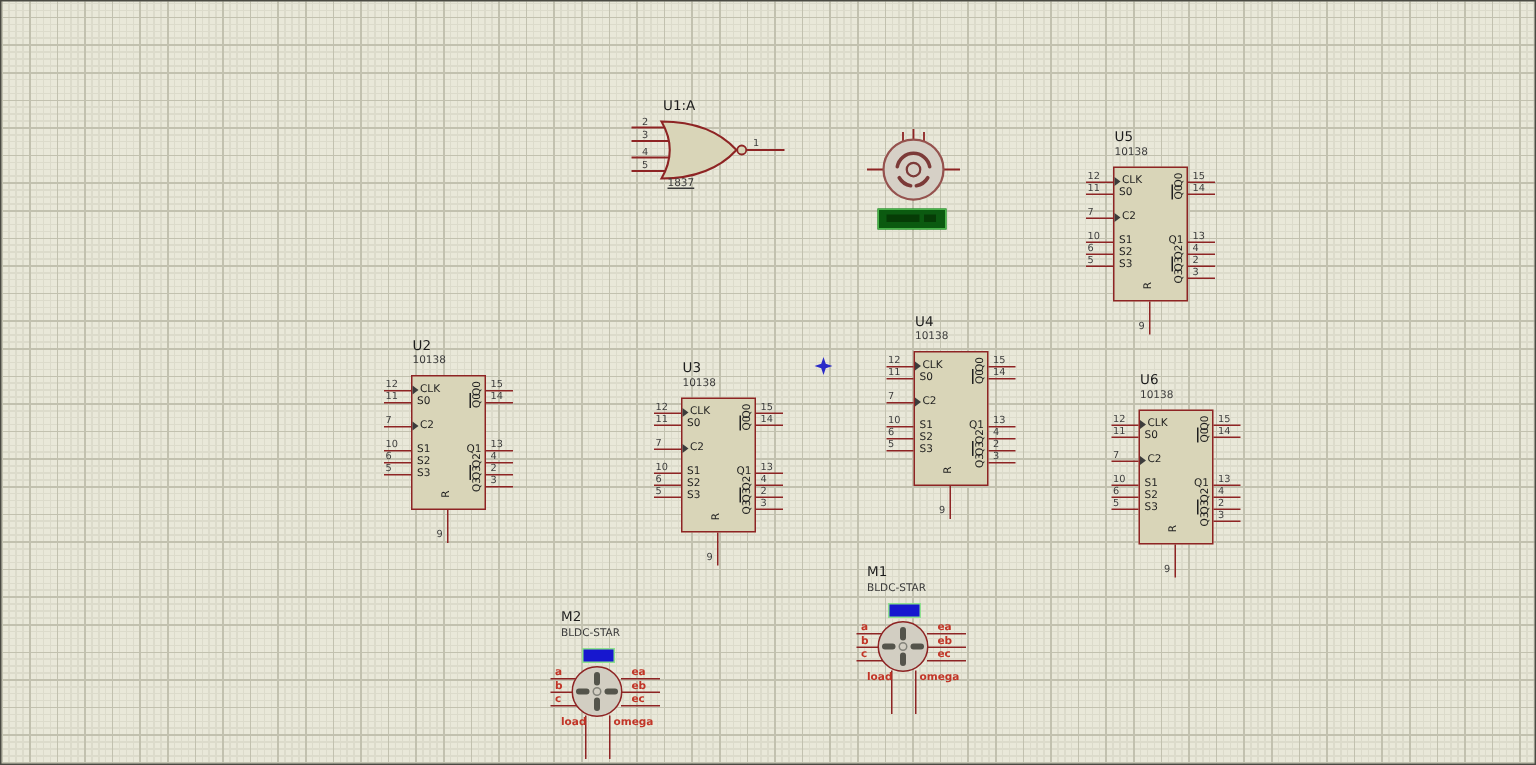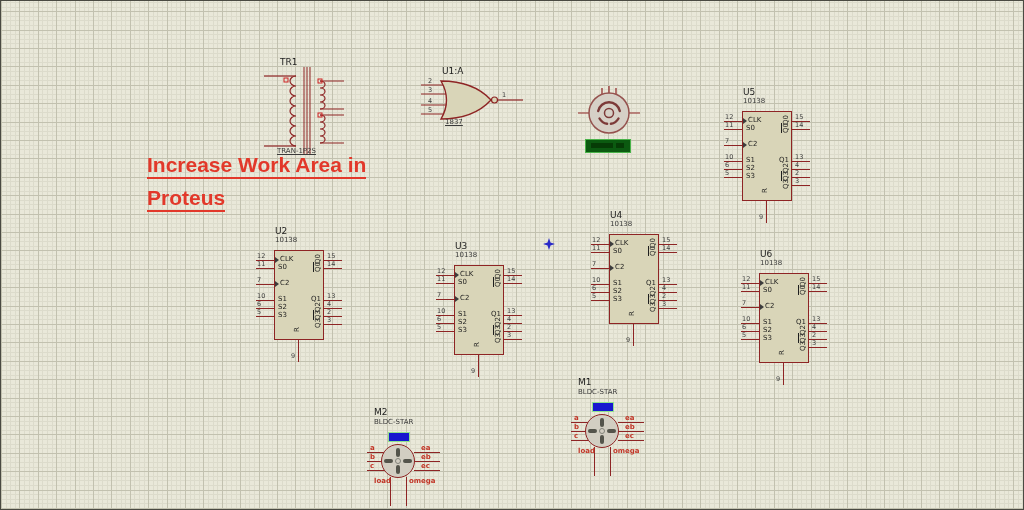--- a/index.html
+++ b/index.html
@@ -41,46 +41,21 @@
   .hub{border-radius:50%;background:var(--motor-fill);border:1px solid #83837a;box-sizing:border-box;}
   .greenbox{background:var(--green-display);border:1.5px solid var(--green-border);box-sizing:border-box;}
   .greenmark{background:#063c06;}
   svg text{font-family:"DejaVu Sans",sans-serif;font-size:6.5px;fill:#3c3c3c;}
 </style>
 </head>
 <body>
 
 <div class="canvas" id="canvas">
 
-  <div class="caption" style="left:146px;top:153px;">
-    <span>Increase Work Area in</span>
-    <span>Proteus</span>
-  </div>
-
-  <div class="comp" style="left:255px;top:52px;width:95px;height:105px;">
-    <svg width="95" height="105" viewBox="0 0 95 105" style="left:0;top:0;">
-      <g stroke="#8e2424" fill="none" stroke-width="1.2">
-        <path d="M8,23 H40"></path>
-          <path d="M8,93 H40"></path>
-        <path d="M40,23 a6,5 0 0 0 0,10 a6,5 0 0 0 0,10 a6,5 0 0 0 0,10 a6,5 0 0 0 0,10 a6,5 0 0 0 0,10 a6,5 0 0 0 0,10 a6,5 0 0 0 0,10"></path>
-        <path d="M48,14 V102 M51,14 V102 M54,14 V102" stroke-width="1"></path>
-        <path d="M64,28 H88 M64,56 H88"></path>
-        <path d="M64,28 a5,3.5 0 0 1 0,7 a5,3.5 0 0 1 0,7 a5,3.5 0 0 1 0,7 a5,3.5 0 0 1 0,7"></path>
-        <path d="M64,62 H88 M64,90 H88"></path>
-        <path d="M64,62 a5,3.5 0 0 1 0,7 a5,3.5 0 0 1 0,7 a5,3.5 0 0 1 0,7 a5,3.5 0 0 1 0,7"></path>
-      </g>
-      <g stroke="#cc2222" fill="none" stroke-width="1">
-        <rect x="28" y="25" width="4" height="4"></rect>
-        <rect x="62" y="26" width="4" height="4"></rect>
-        <rect x="62" y="60" width="4" height="4"></rect>
-      </g>
-    </svg>
-    <div class="cref" style="left:24px;top:4px;">TR1</div>
-    <div class="cpart underl" style="left:21px;top:94px;">TRAN-1P2S</div>
-  </div>
+
 
   <div class="comp" style="left:415px;top:60px;width:115px;height:64px;">
     <svg width="115" height="64" viewBox="0 0 115 64" style="left:0;top:0;">
       <g stroke="#8e2424" stroke-width="1.2" fill="none">
         <path d="M5,24 H33 M5,33 H34 M5,44 H34 M5,53 H33"></path>
       </g>
       <path d="M25,20 C45,20 63,26 75,39 C63,52 45,58 25,58 Q36,39 25,20 Z" fill="#d9d5b8" stroke="#8e2424" stroke-width="1.4"></path>
       <circle cx="78.5" cy="39" r="3" fill="#d9d5b8" stroke="#8e2424" stroke-width="1.2"></circle>
       <path d="M82,39 H107" stroke="#8e2424" stroke-width="1.2"></path>
       <text x="12" y="22">2</text>

